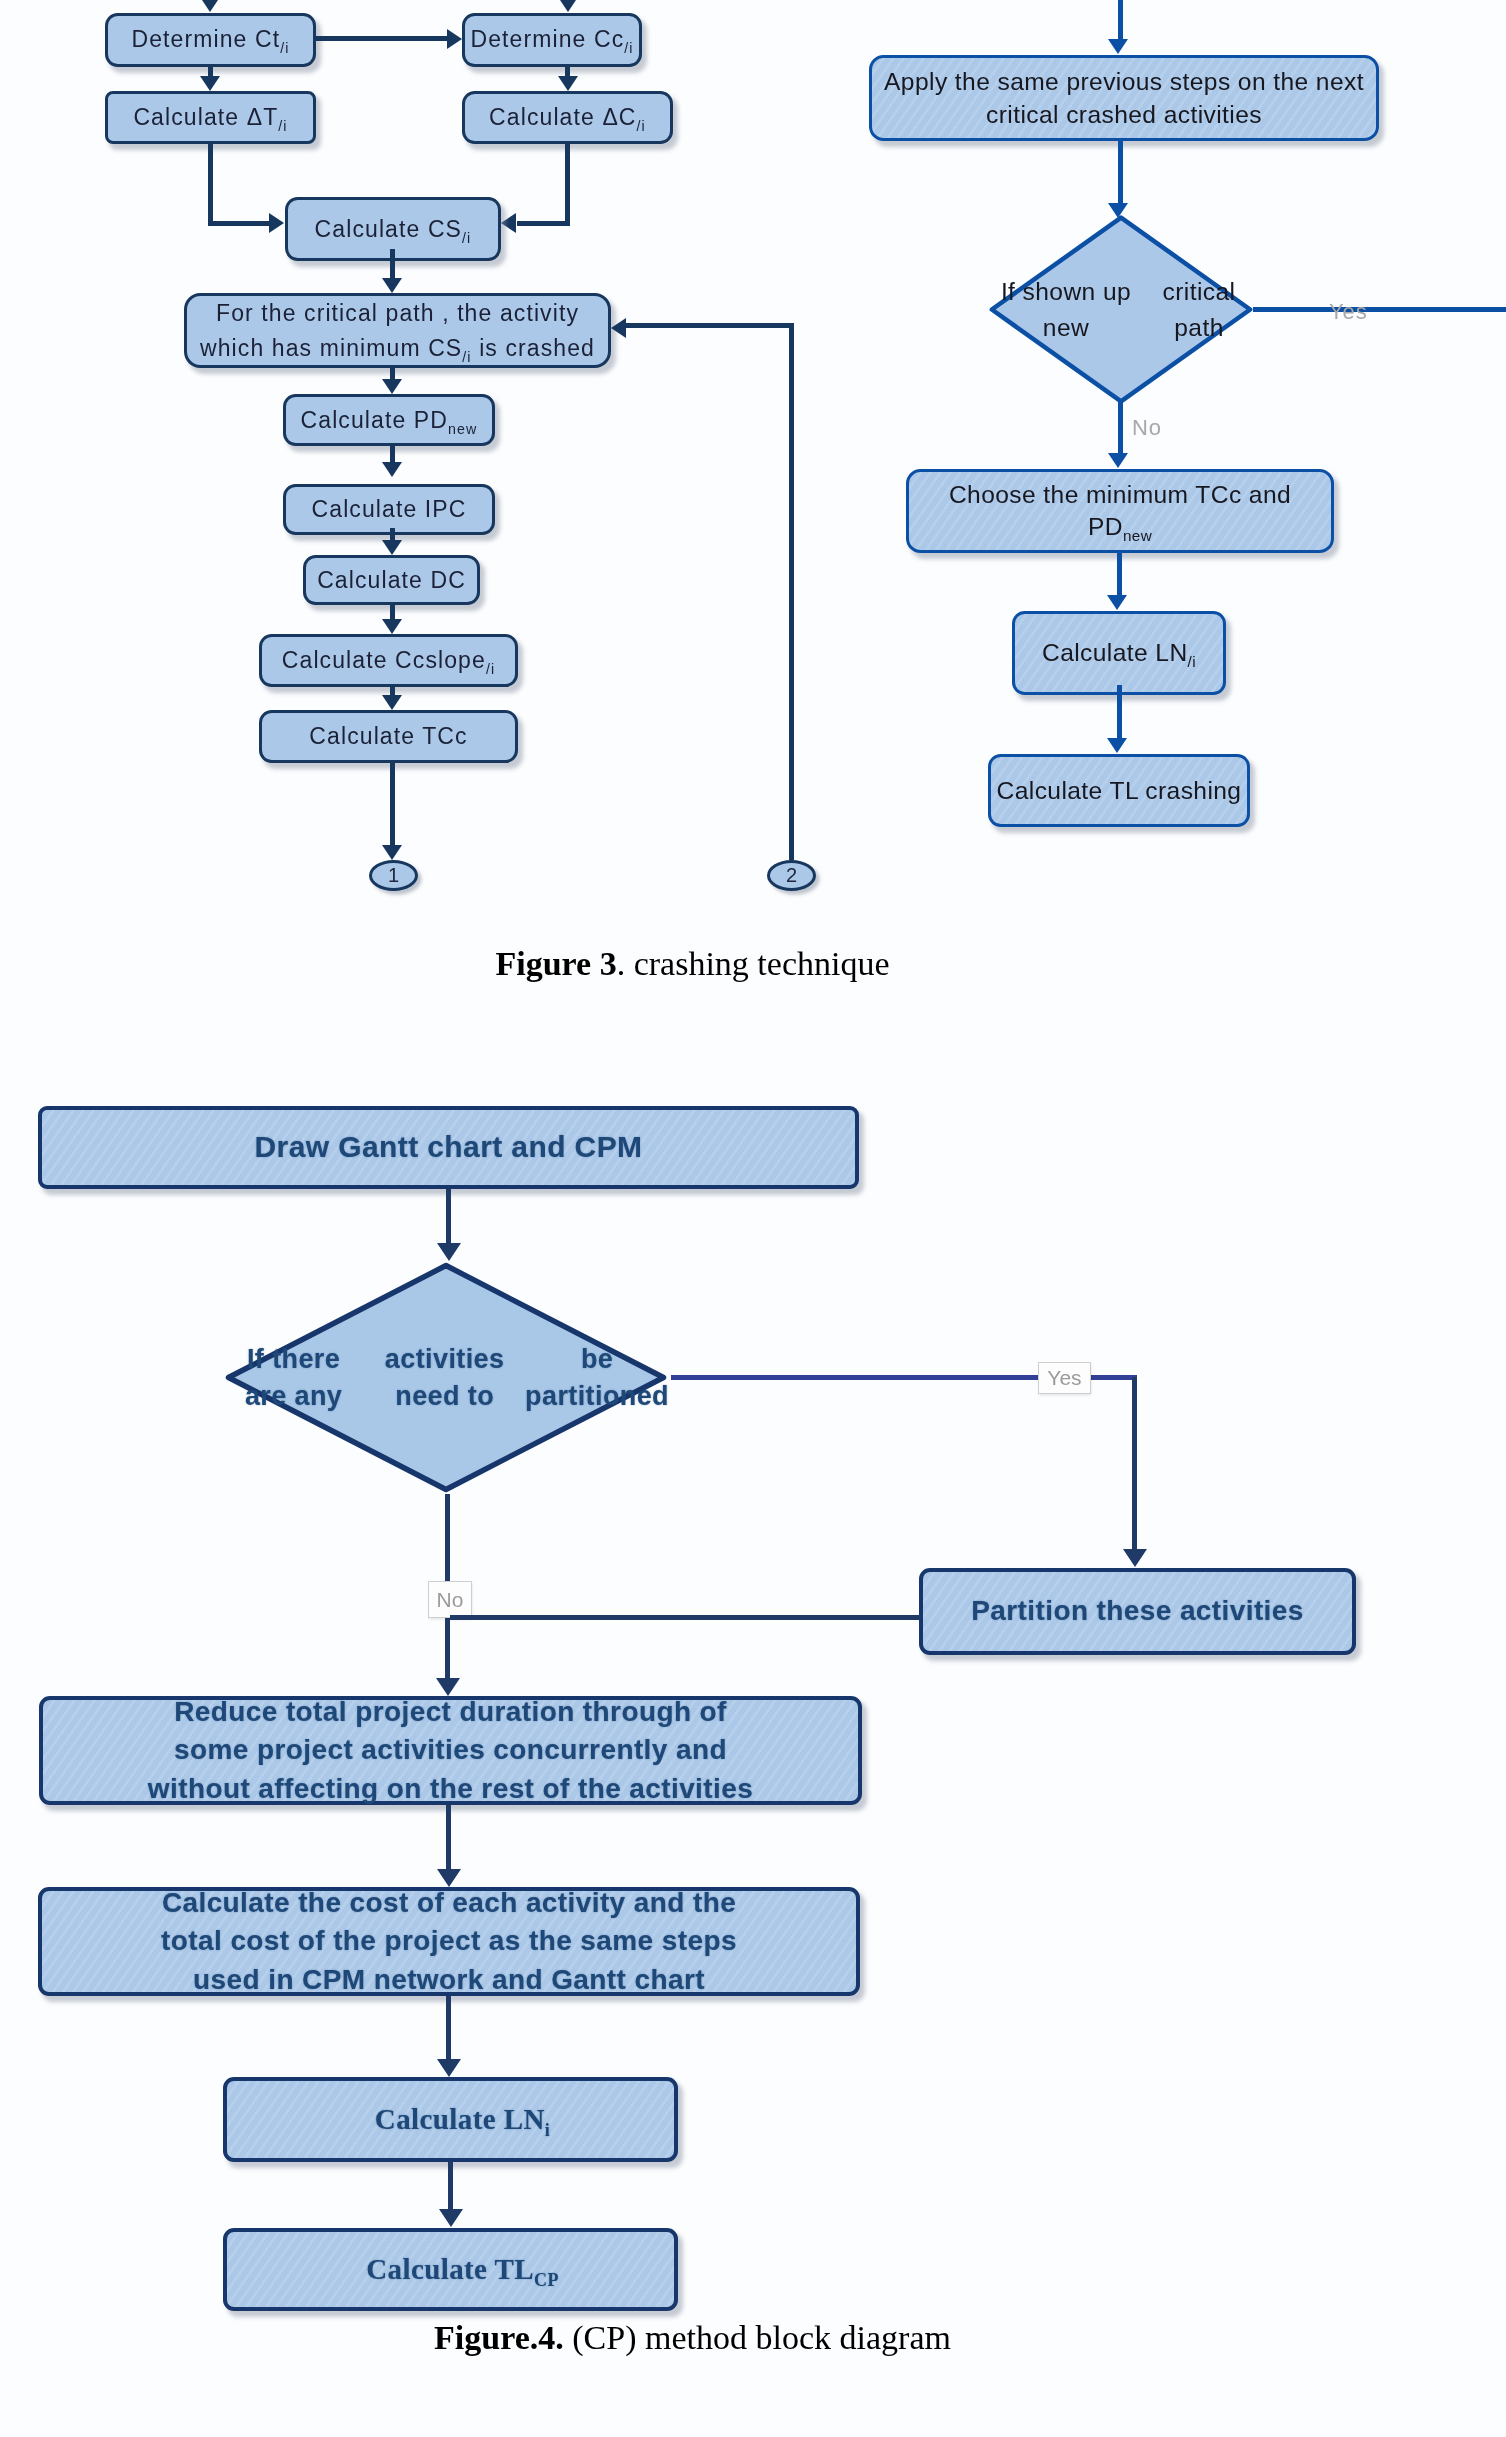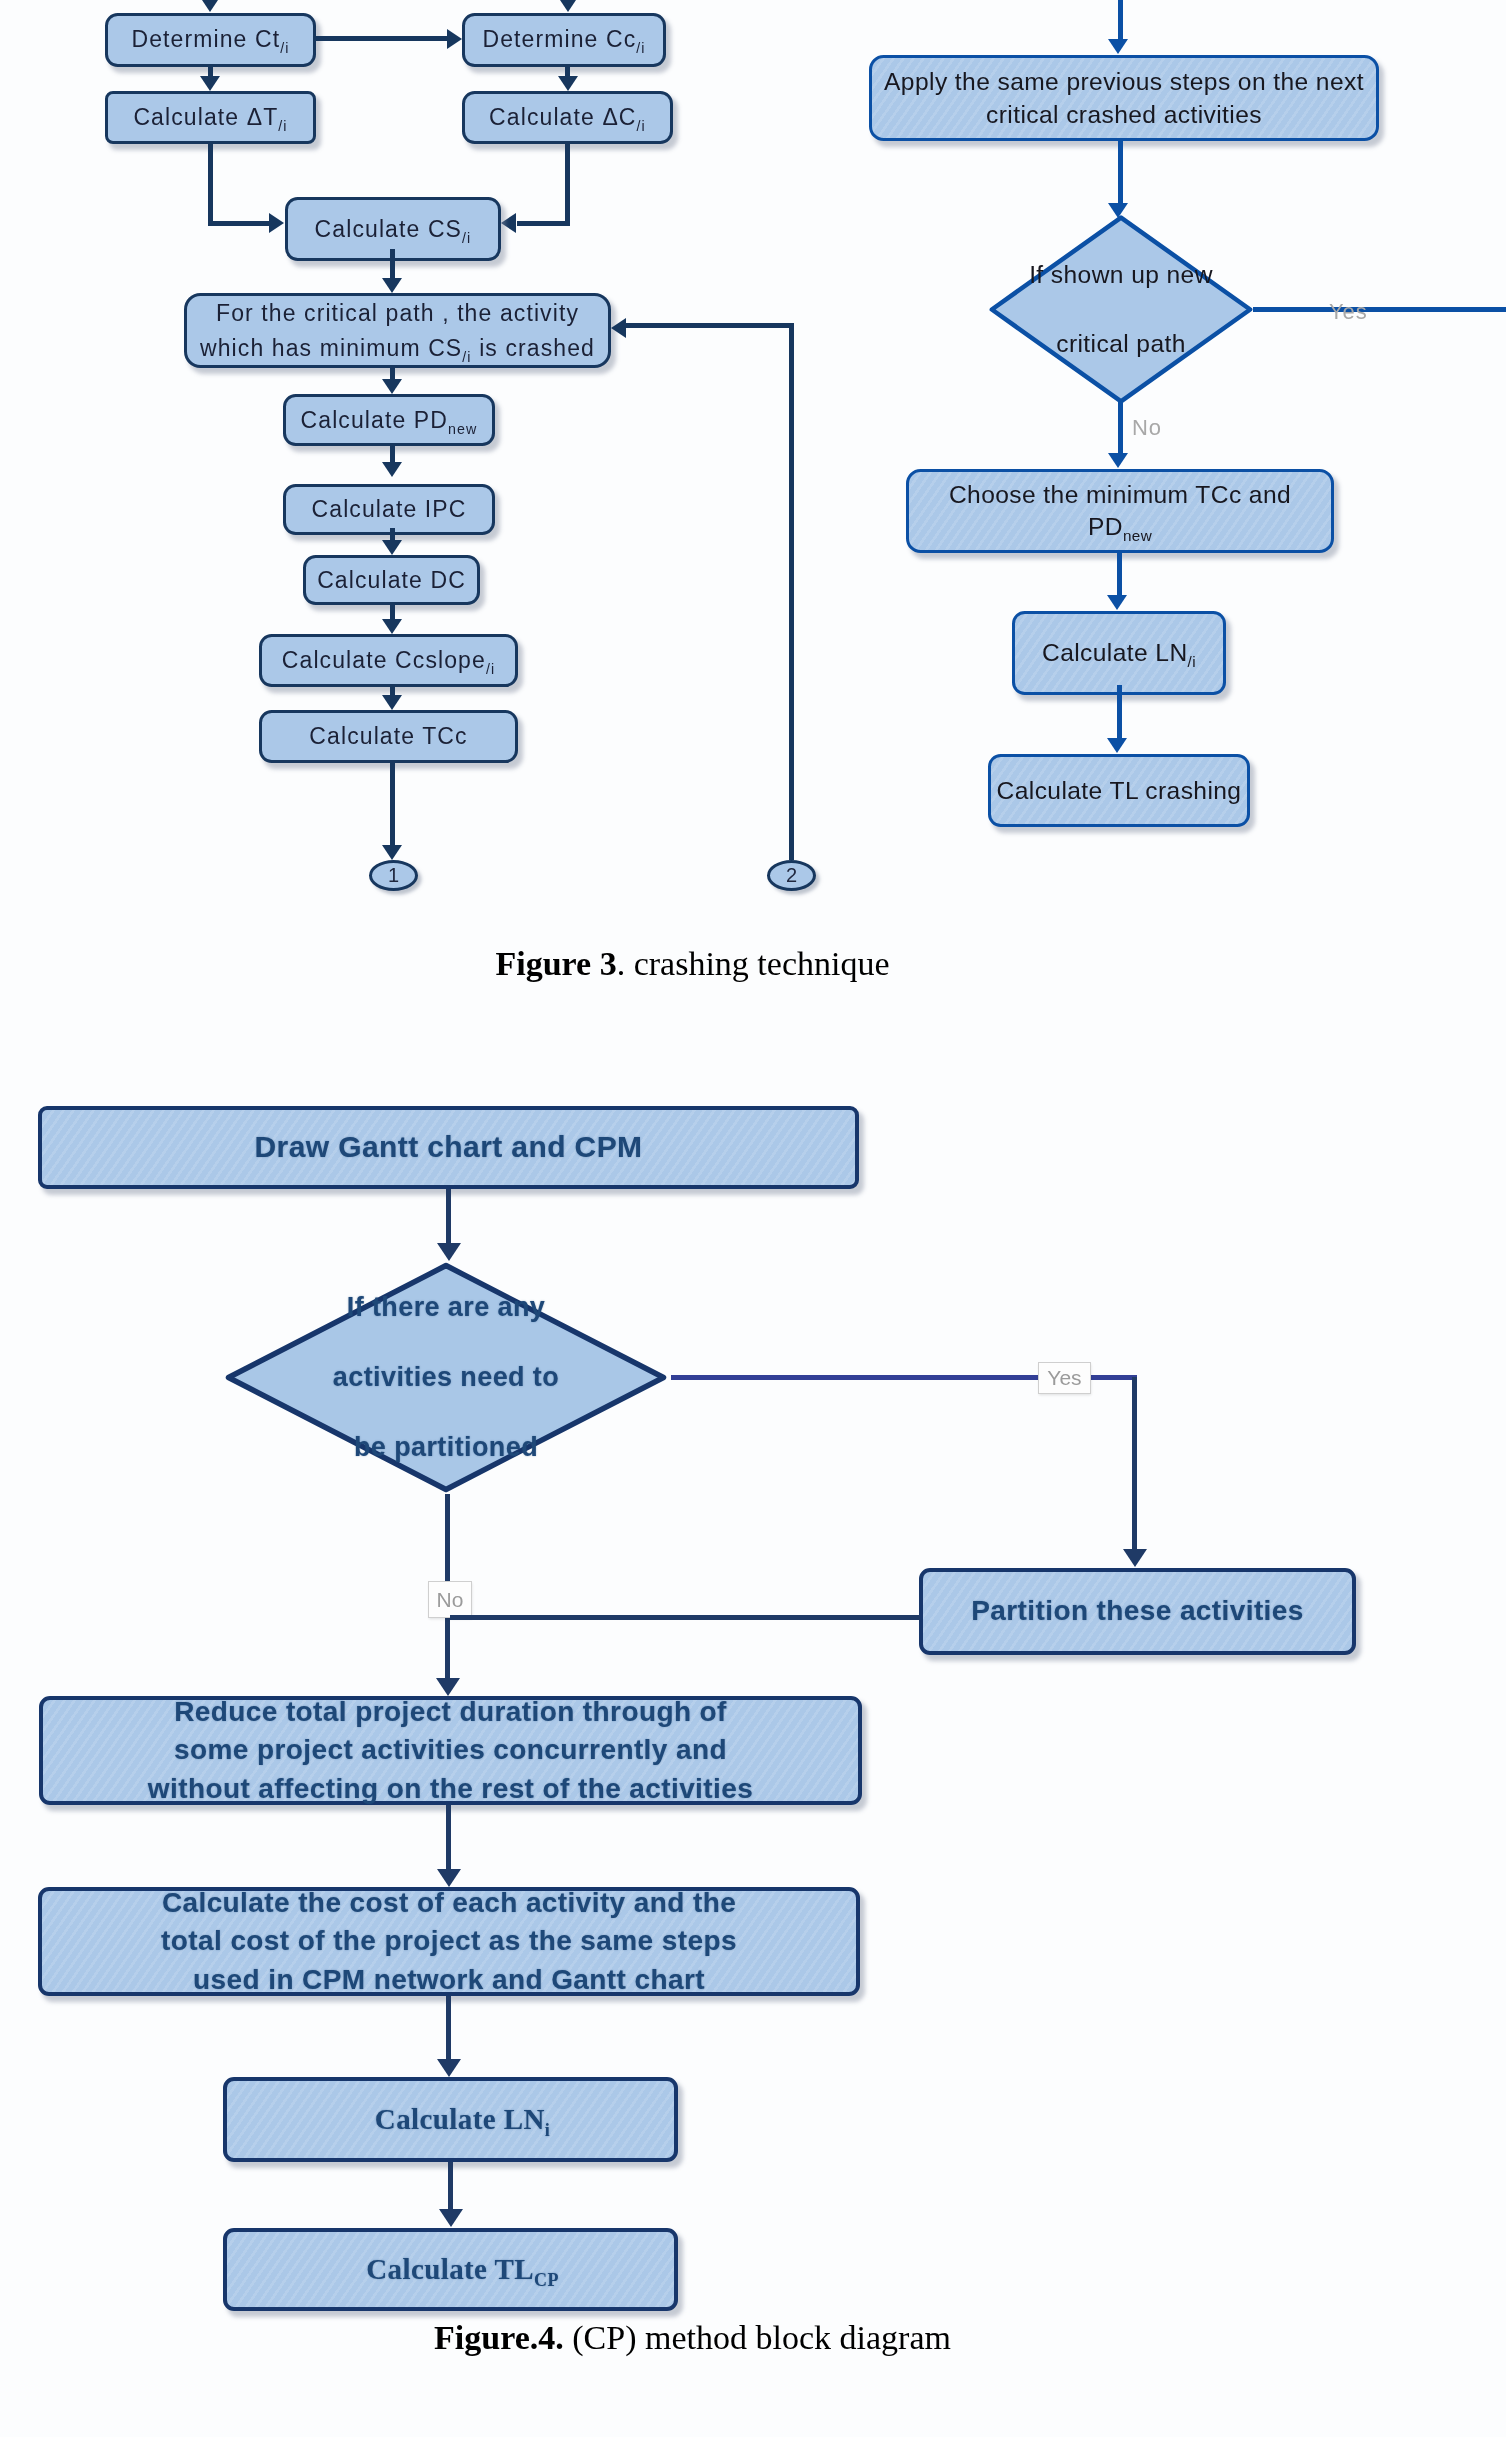--- a/index.html
+++ b/index.html
@@ -27,39 +27,39 @@
   .ah-d.br{border-top-color:#0b50a5;}
   .ah-r{border-top:10px solid transparent;border-bottom:10px solid transparent;border-left:15.5px solid #17375e;}
   .ah-l{border-top:10px solid transparent;border-bottom:10px solid transparent;border-right:15.5px solid #17375e;}
   .ah-d4{border-left:12px solid transparent;border-right:12px solid transparent;border-top:18px solid #1f3a66;}
   .ellipse{position:absolute;box-sizing:border-box;border:3.6px solid #17375e;background:#abc8e8;border-radius:50%;
            display:flex;align-items:center;justify-content:center;font-size:20px;color:#20283f;
            box-shadow:3.6px 3.6px 3.6px rgba(130,140,160,.5);}
   .glabel{position:absolute;color:#a8a8a8;font-size:22px;letter-spacing:0.9px;}
   .chip{position:absolute;background:#fdfdfd;border:0.9px solid #cfcfcf;color:#9b9b9b;font-size:21px;
         display:flex;align-items:center;justify-content:center;box-shadow:0.9px 1.8px 2.7px rgba(0,0,0,.12);}
-  .dtext{position:absolute;display:flex;flex-direction:column;align-items:center;justify-content:center;text-align:center;gap:33px;}
+  .dtext{position:absolute;display:flex;align-items:center;justify-content:center;text-align:center;}
   .caption{position:absolute;left:0;width:1385px;text-align:center;font-family:"Liberation Serif",serif;
            font-size:34px;color:#000;}
   .caption b{font-weight:bold;}
   svg.dshape{position:absolute;overflow:visible;}
 </style>
 </head>
 <body>
 
 <div id="canvas">
 
   <div class="ah ah-d" style="left:200px;top:-2.7px;"></div>
   <div class="ah ah-d" style="left:558px;top:-2.7px;"></div>
 
   <div class="bx bdk t3l" style="left:105px;top:12.7px;width:211px;height:54px;">
     <span><span>Determine Ct</span><sub>/i</sub></span>
   </div>
 
-  <div class="bx bdk t3l" style="left:462px;top:12.7px;width:204px;height:54px;">
+  <div class="bx bdk t3l" style="left:462px;top:12.7px;width:180px;height:54px;">
     <span><span>Determine Cc</span><sub>/i</sub></span>
   </div>
   <div class="hl cdk" style="left:316px;top:36px;width:132px;"></div>
   <div class="ah ah-r" style="left:447px;top:29px;"></div>
 
   <div class="vl cdk" style="left:208px;top:66px;height:11px;"></div>
   <div class="ah ah-d" style="left:200px;top:76px;"></div>
   <div class="vl cdk" style="left:565px;top:66px;height:11px;"></div>
   <div class="ah ah-d" style="left:558px;top:76px;"></div>
 

